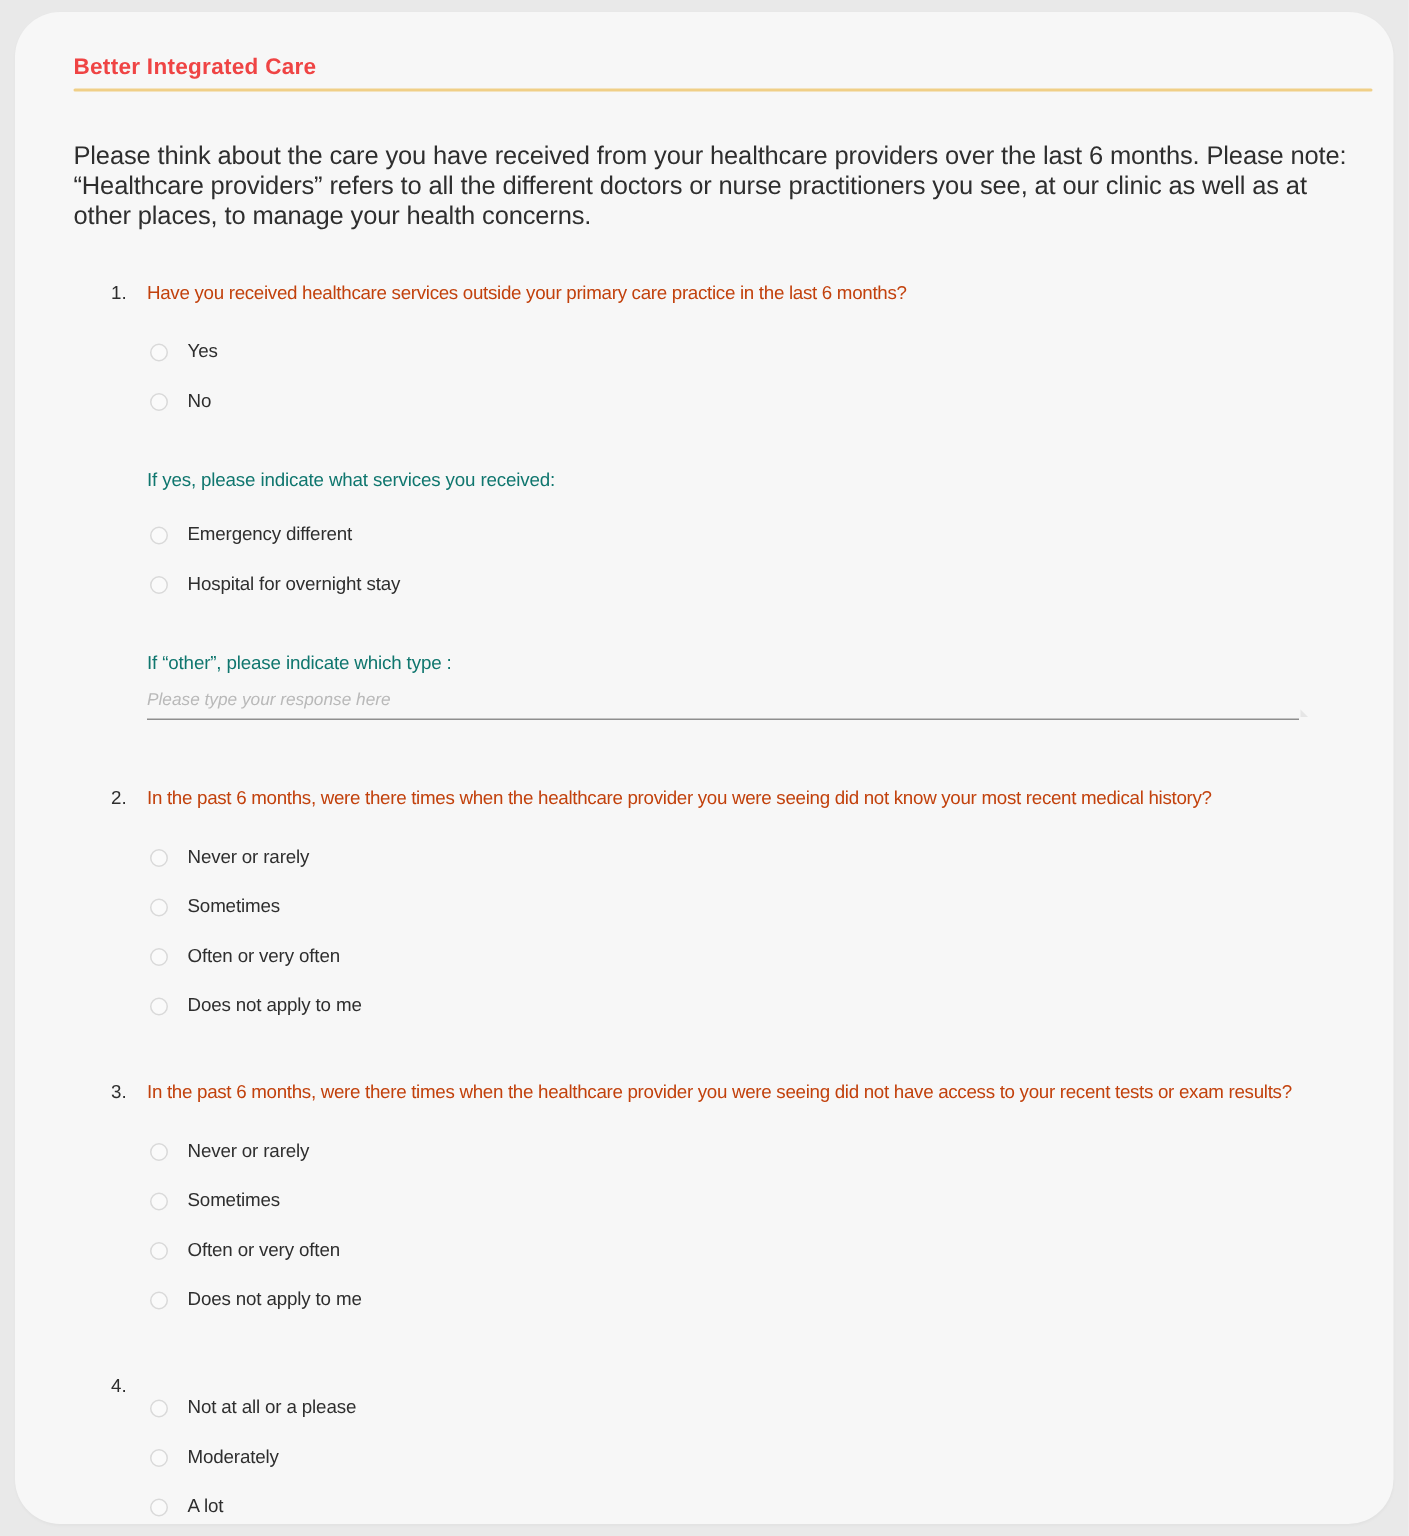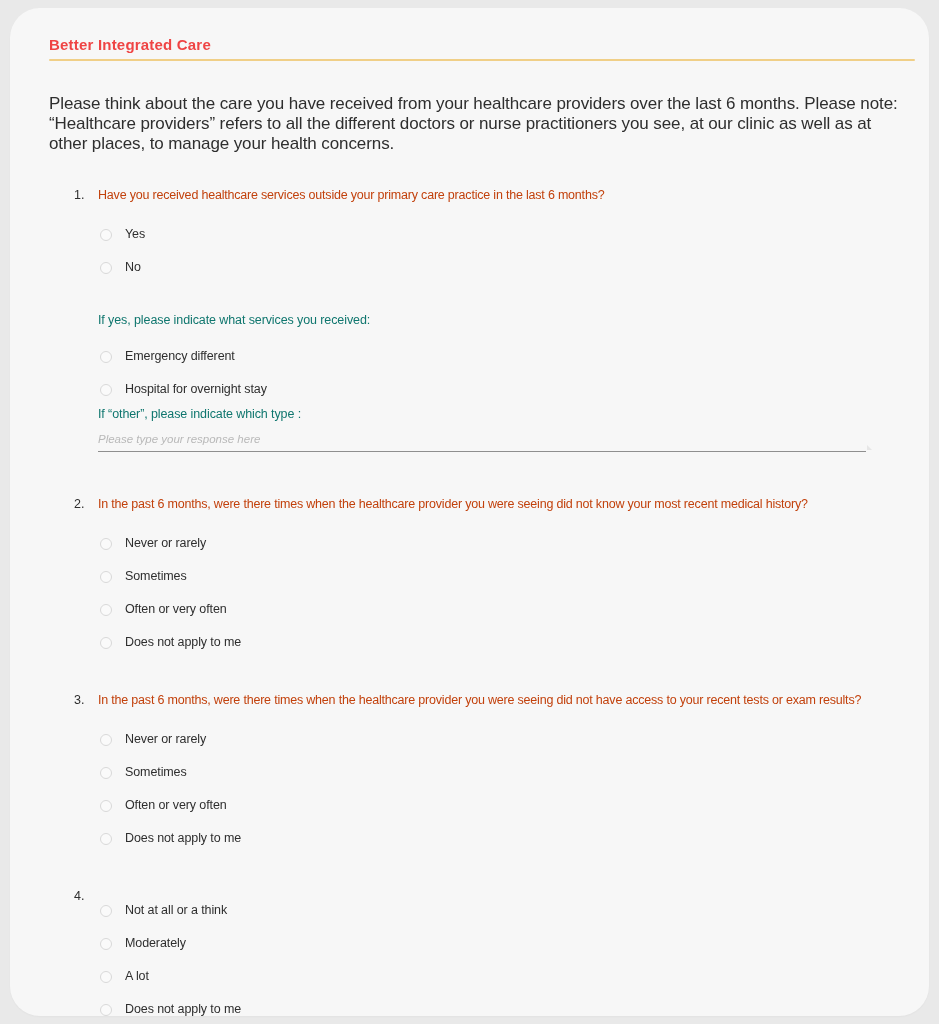--- a/index.html
+++ b/index.html
@@ -91,21 +91,21 @@
     color: #2e2e2e;
     white-space: nowrap;
   }
   .sub-block { margin-top: 36px; }
   .sub-label {
     font-size: 12.5px;
     line-height: 20px;
     letter-spacing: -0.1px;
     color: #0f766e;
   }
-  .other-block { margin-top: 8px; }
+  .other-block { margin-top: 36px; }
   .other-input-wrap {
     position: relative;
     width: 768px;
     margin-top: 6px;
   }
   .other-input {
     display: block;
     width: 100%;
     height: 22px;
     box-sizing: border-box;
@@ -230,21 +230,21 @@
       </div>
     </div>
   </div>
 
   <div class="question q-gap">
     <div class="q-num">4.</div>
     <div class="q-body">
       <div class="options">
         <div class="opt">
           <span class="radio"></span>
-          <span class="opt-label">Not at all or a think</span>
+          <span class="opt-label">Not at all or a please</span>
         </div>
         <div class="opt">
           <span class="radio"></span>
           <span class="opt-label">Moderately</span>
         </div>
         <div class="opt">
           <span class="radio"></span>
           <span class="opt-label">A lot</span>
         </div>
         <div class="opt">

